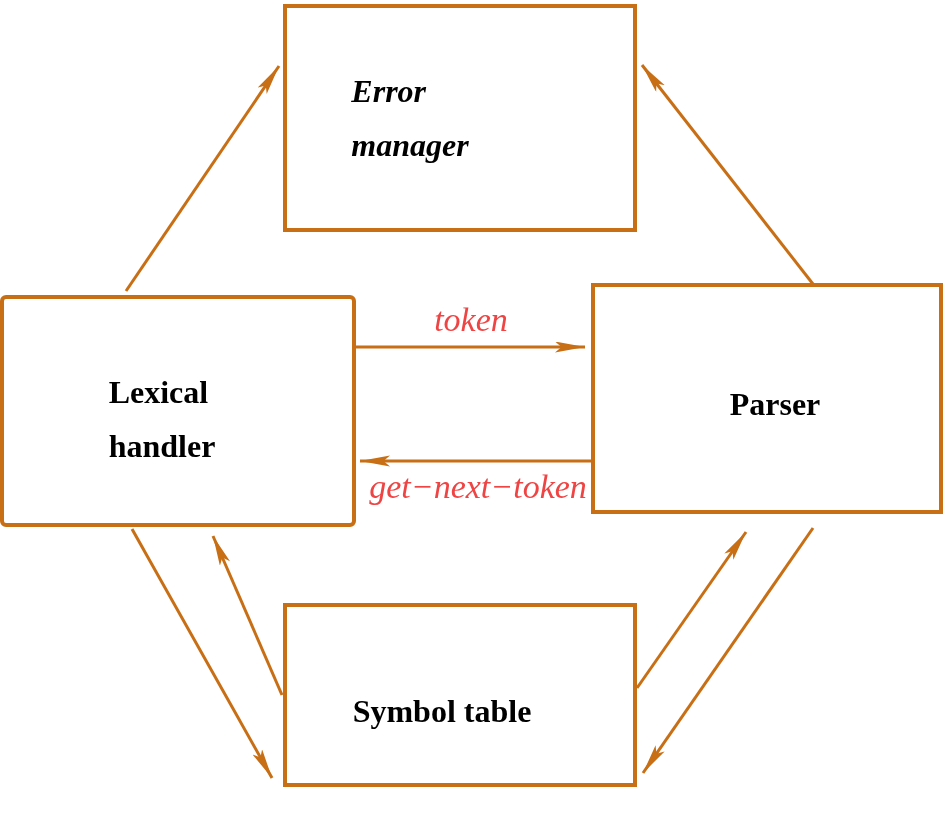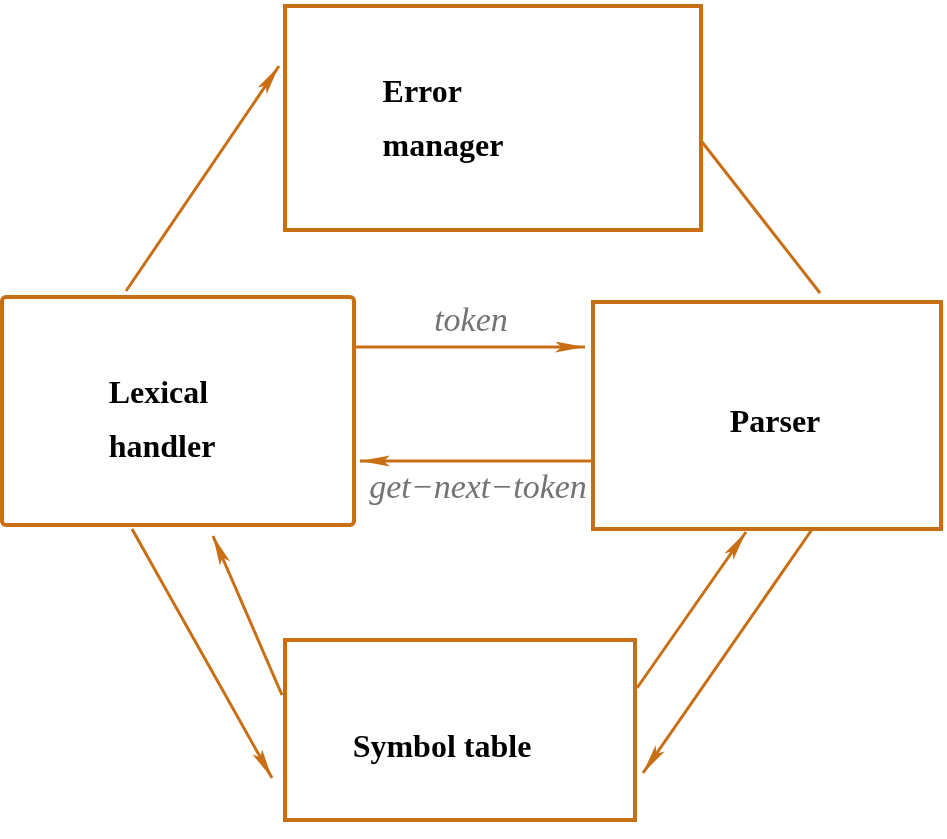--- a/index.html
+++ b/index.html
@@ -37,29 +37,29 @@
     left: 0;
     top: 0;
     width: 947px;
     height: 839px;
     pointer-events: none;
   }
   .edge-label {
     position: absolute;
     font-style: italic;
     font-size: 34px;
-    color: #737373;
+    color: #ef4444;
     text-align: center;
     white-space: nowrap;
     line-height: 34px;
   }
-  #node-error-handler   { left: 283px; top: 4px;   width: 420px; height: 228px; }
+  #node-error-handler   { left: 283px; top: 4px;   width: 354px; height: 228px; font-style: italic; }
   #node-lexical         { left: 0px;   top: 295px; width: 356px; height: 232px; border-radius: 6px; }
-  #node-parser          { left: 591px; top: 300px; width: 352px; height: 231px; }
-  #node-symbol          { left: 283px; top: 638px; width: 354px; height: 184px; }
+  #node-parser          { left: 591px; top: 283px; width: 352px; height: 231px; }
+  #node-symbol          { left: 283px; top: 603px; width: 354px; height: 184px; }
   #label-token          { left: 355px; top: 303px; width: 232px; }
   #label-get-next-token { left: 344px; top: 470px; width: 268px; }
 </style>
 </head>
 <body>
 
 <div class="canvas">
 
   <svg class="arrow-layer" width="947" height="839" viewBox="0 0 947 839" xmlns="http://www.w3.org/2000/svg">
     <defs>

